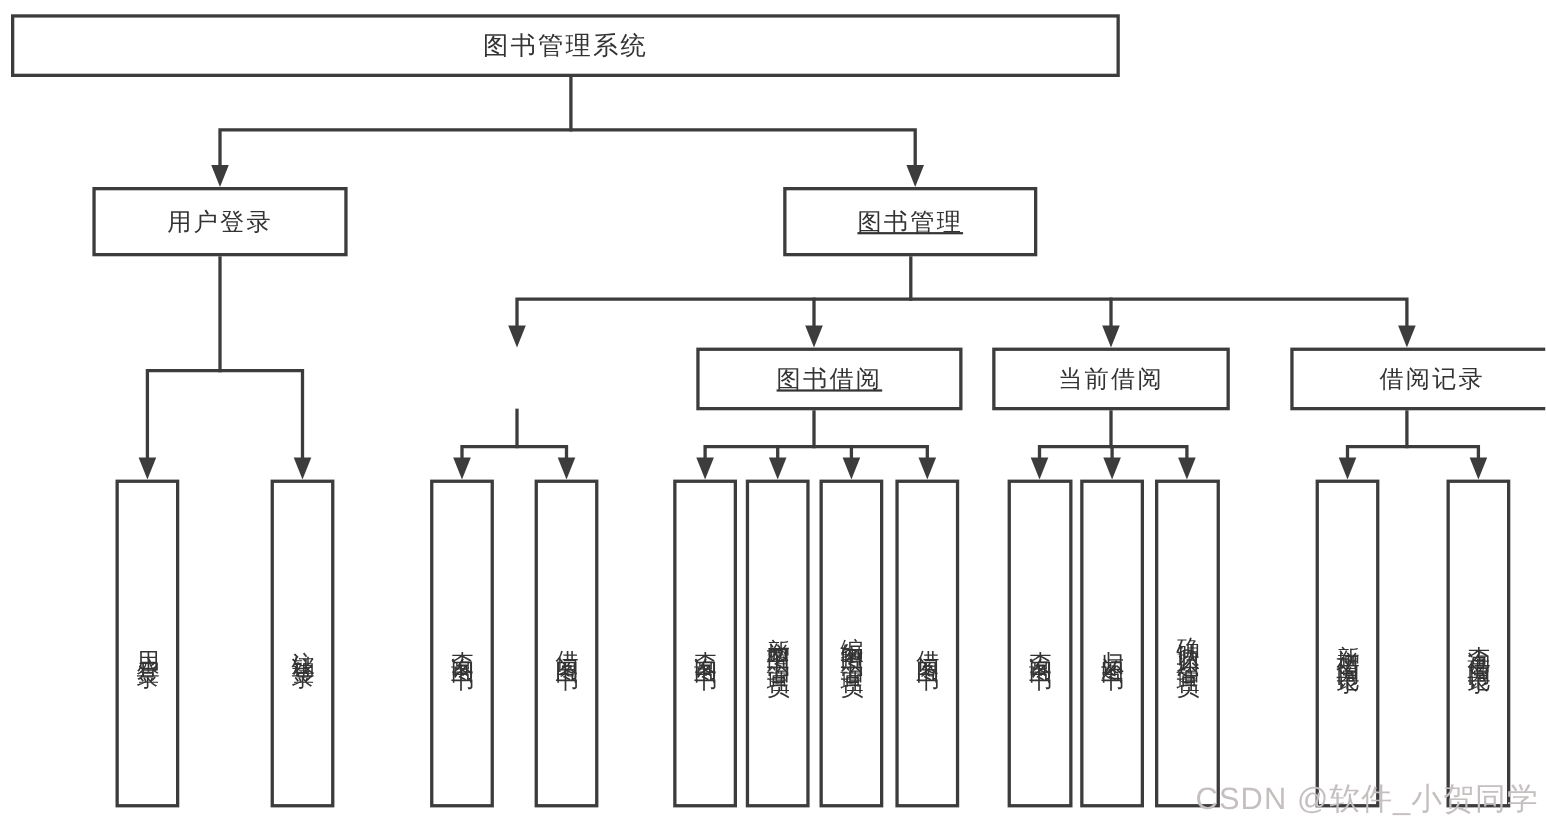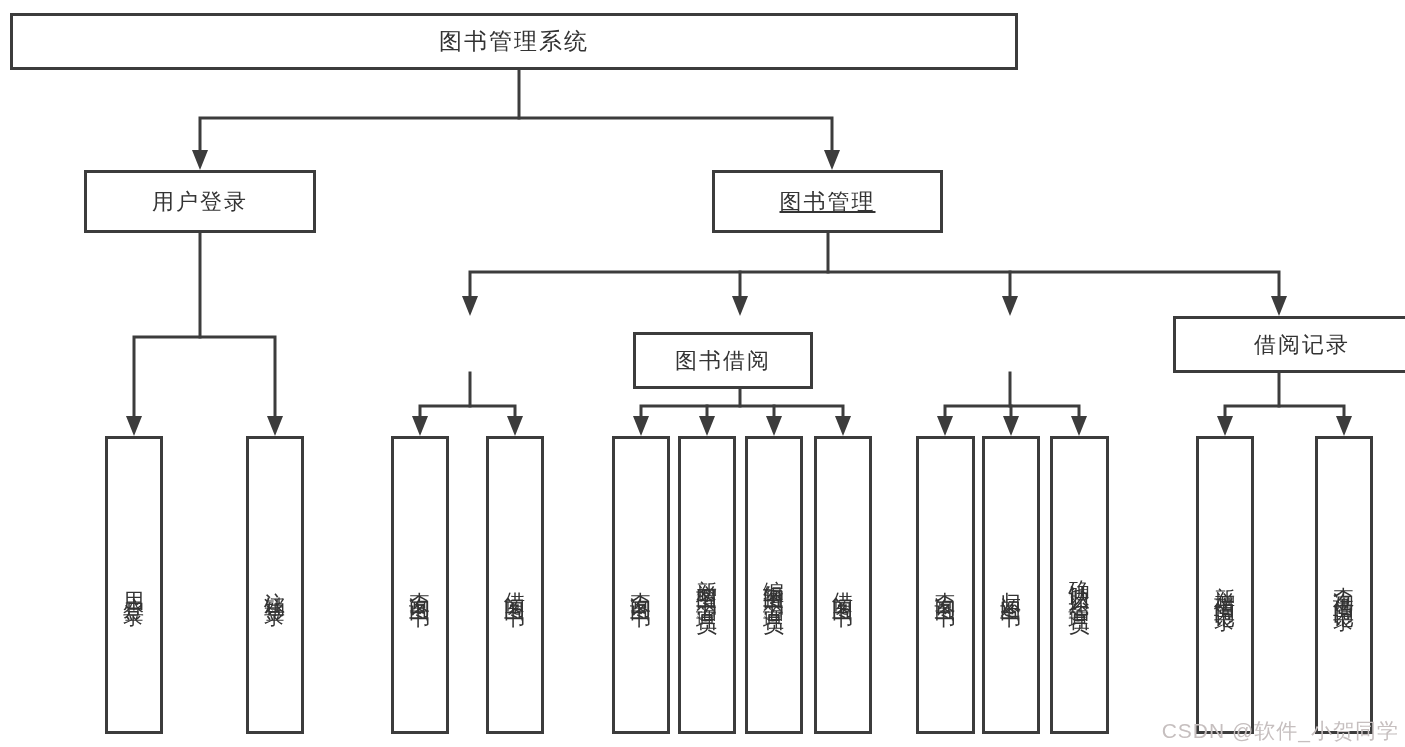--- a/index.html
+++ b/index.html
@@ -32,21 +32,21 @@
     text-orientation:mixed;
     font-size:21px;
     letter-spacing:5px;
     line-height:1;
     white-space:nowrap;
   }
   #watermark{
     position:absolute;
     right:6px;
     bottom:2px;
-    font-size:21px;
+    font-size:28px;
     color:#c6bfbf;
     letter-spacing:1px;
     white-space:nowrap;
   }
 </style>
 </head>
 <body>
 
 <div id="stage">
 
@@ -123,22 +123,25 @@
     <span class="h-label root-label">图书管理系统</span>
   </div>
 
   <div class="box" style="left:84px;top:170px;width:232px;height:63px;">
     <span class="h-label">用户登录</span>
   </div>
   <div class="box" style="left:712px;top:170px;width:231px;height:63px;text-decoration:underline;">
     <span class="h-label">图书管理</span>
   </div>
 
-  <div class="box" style="left:633px;top:332px;width:180px;height:57px;">
+  <div class="box" style="left:633px;top:316px;width:242px;height:57px;text-decoration:underline;">
     <span class="h-label">图书借阅</span>
+  </div>
+  <div class="box" style="left:902px;top:316px;width:216px;height:57px;">
+    <span class="h-label">当前借阅</span>
   </div>
   <div class="box" style="left:1173px;top:316px;width:258px;height:57px;">
     <span class="h-label">借阅记录</span>
   </div>
 
   <div class="box" style="left:105px;top:436px;width:58px;height:298px;">
     <span class="v-label">用户登录</span>
   </div>
   <div class="box" style="left:246px;top:436px;width:58px;height:298px;">
     <span class="v-label">注销登录</span>

